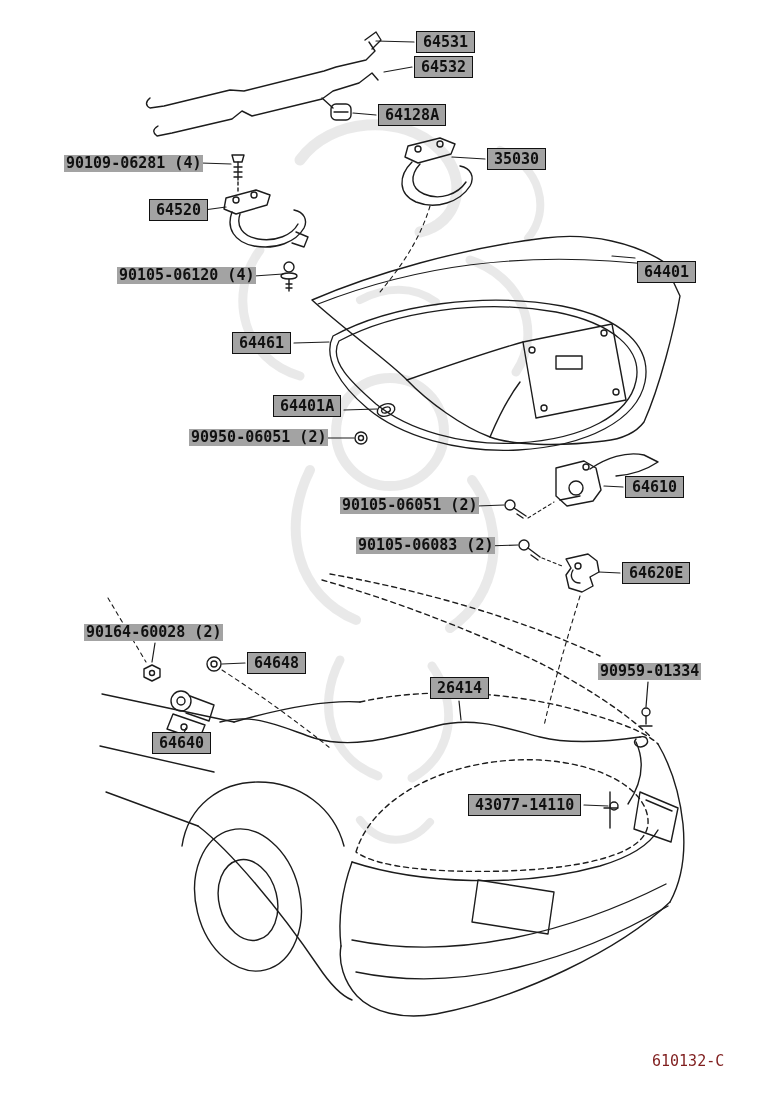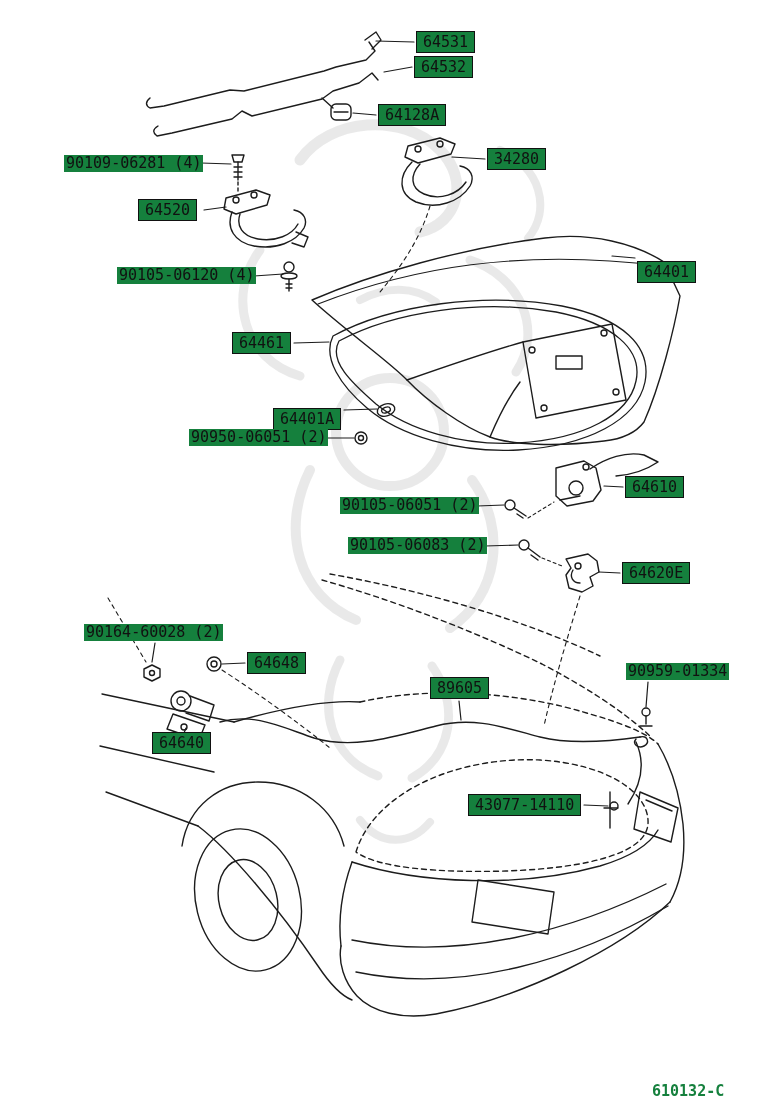--- a/index.html
+++ b/index.html
@@ -9,37 +9,37 @@
     width: 760px;
     height: 1112px;
     background: #ffffff;
     overflow: hidden;
     font-family: "DejaVu Sans Mono", monospace;
   }
   .stage svg { position: absolute; left: 0; top: 0; }
   .plabel {
     position: absolute;
     font-family: "DejaVu Sans Mono", monospace;
-    font-weight: normal;
+    font-weight: bold;
     font-size: 15px;
     line-height: 1;
     color: #111;
-    background: #15803d;
+    background: #a3a3a3;
     white-space: nowrap;
   }
   .boxed { border: 1.6px solid #111; padding: 3px 6px 2px 6px; }
   .plain { padding: 1px 2px; }
   .diagram-code {
     position: absolute;
     left: 652px;
-    top: 1082px;
+    top: 1052px;
     font-family: "DejaVu Sans Mono", monospace;
-    font-weight: bold;
+    font-weight: normal;
     font-size: 15px;
-    color: #15803d;
+    color: #7f1d1d;
   }
 </style>
 </head>
 <body>
 
 <div class="stage">
 
   <svg width="760" height="1112" viewBox="0 0 760 1112">
 
     <g stroke="#cccccc" fill="none" opacity="0.42" stroke-linecap="round">
@@ -238,32 +238,32 @@
         <path d="M182,738 L186,728"></path>
         <path d="M584,805 L608,806"></path>
       </g>
     </g>
   </svg>
 
   <div class="plabel boxed" style="left:416px; top:31px">64531</div>
   <div class="plabel boxed" style="left:414px; top:56px">64532</div>
   <div class="plabel boxed" style="left:378px; top:104px">64128A</div>
   <div class="plabel plain" style="left:64px;  top:155px">90109-06281 (4)</div>
-  <div class="plabel boxed" style="left:487px; top:148px">34280</div>
-  <div class="plabel boxed" style="left:138px; top:199px">64520</div>
+  <div class="plabel boxed" style="left:487px; top:148px">35030</div>
+  <div class="plabel boxed" style="left:149px; top:199px">64520</div>
   <div class="plabel plain" style="left:117px; top:267px">90105-06120 (4)</div>
   <div class="plabel boxed" style="left:637px; top:261px">64401</div>
   <div class="plabel boxed" style="left:232px; top:332px">64461</div>
-  <div class="plabel boxed" style="left:273px; top:408px">64401A</div>
+  <div class="plabel boxed" style="left:273px; top:395px">64401A</div>
   <div class="plabel plain" style="left:189px; top:429px">90950-06051 (2)</div>
   <div class="plabel boxed" style="left:625px; top:476px">64610</div>
   <div class="plabel plain" style="left:340px; top:497px">90105-06051 (2)</div>
-  <div class="plabel plain" style="left:348px; top:537px">90105-06083 (2)</div>
+  <div class="plabel plain" style="left:356px; top:537px">90105-06083 (2)</div>
   <div class="plabel boxed" style="left:622px; top:562px">64620E</div>
   <div class="plabel plain" style="left:84px;  top:624px">90164-60028 (2)</div>
   <div class="plabel boxed" style="left:247px; top:652px">64648</div>
-  <div class="plabel boxed" style="left:430px; top:677px">89605</div>
-  <div class="plabel plain" style="left:626px; top:663px">90959-01334</div>
+  <div class="plabel boxed" style="left:430px; top:677px">26414</div>
+  <div class="plabel plain" style="left:598px; top:663px">90959-01334</div>
   <div class="plabel boxed" style="left:152px; top:732px">64640</div>
   <div class="plabel boxed" style="left:468px; top:794px">43077-14110</div>
 
   <div class="diagram-code">610132-C</div>
 </div>
 
 </body></html>

